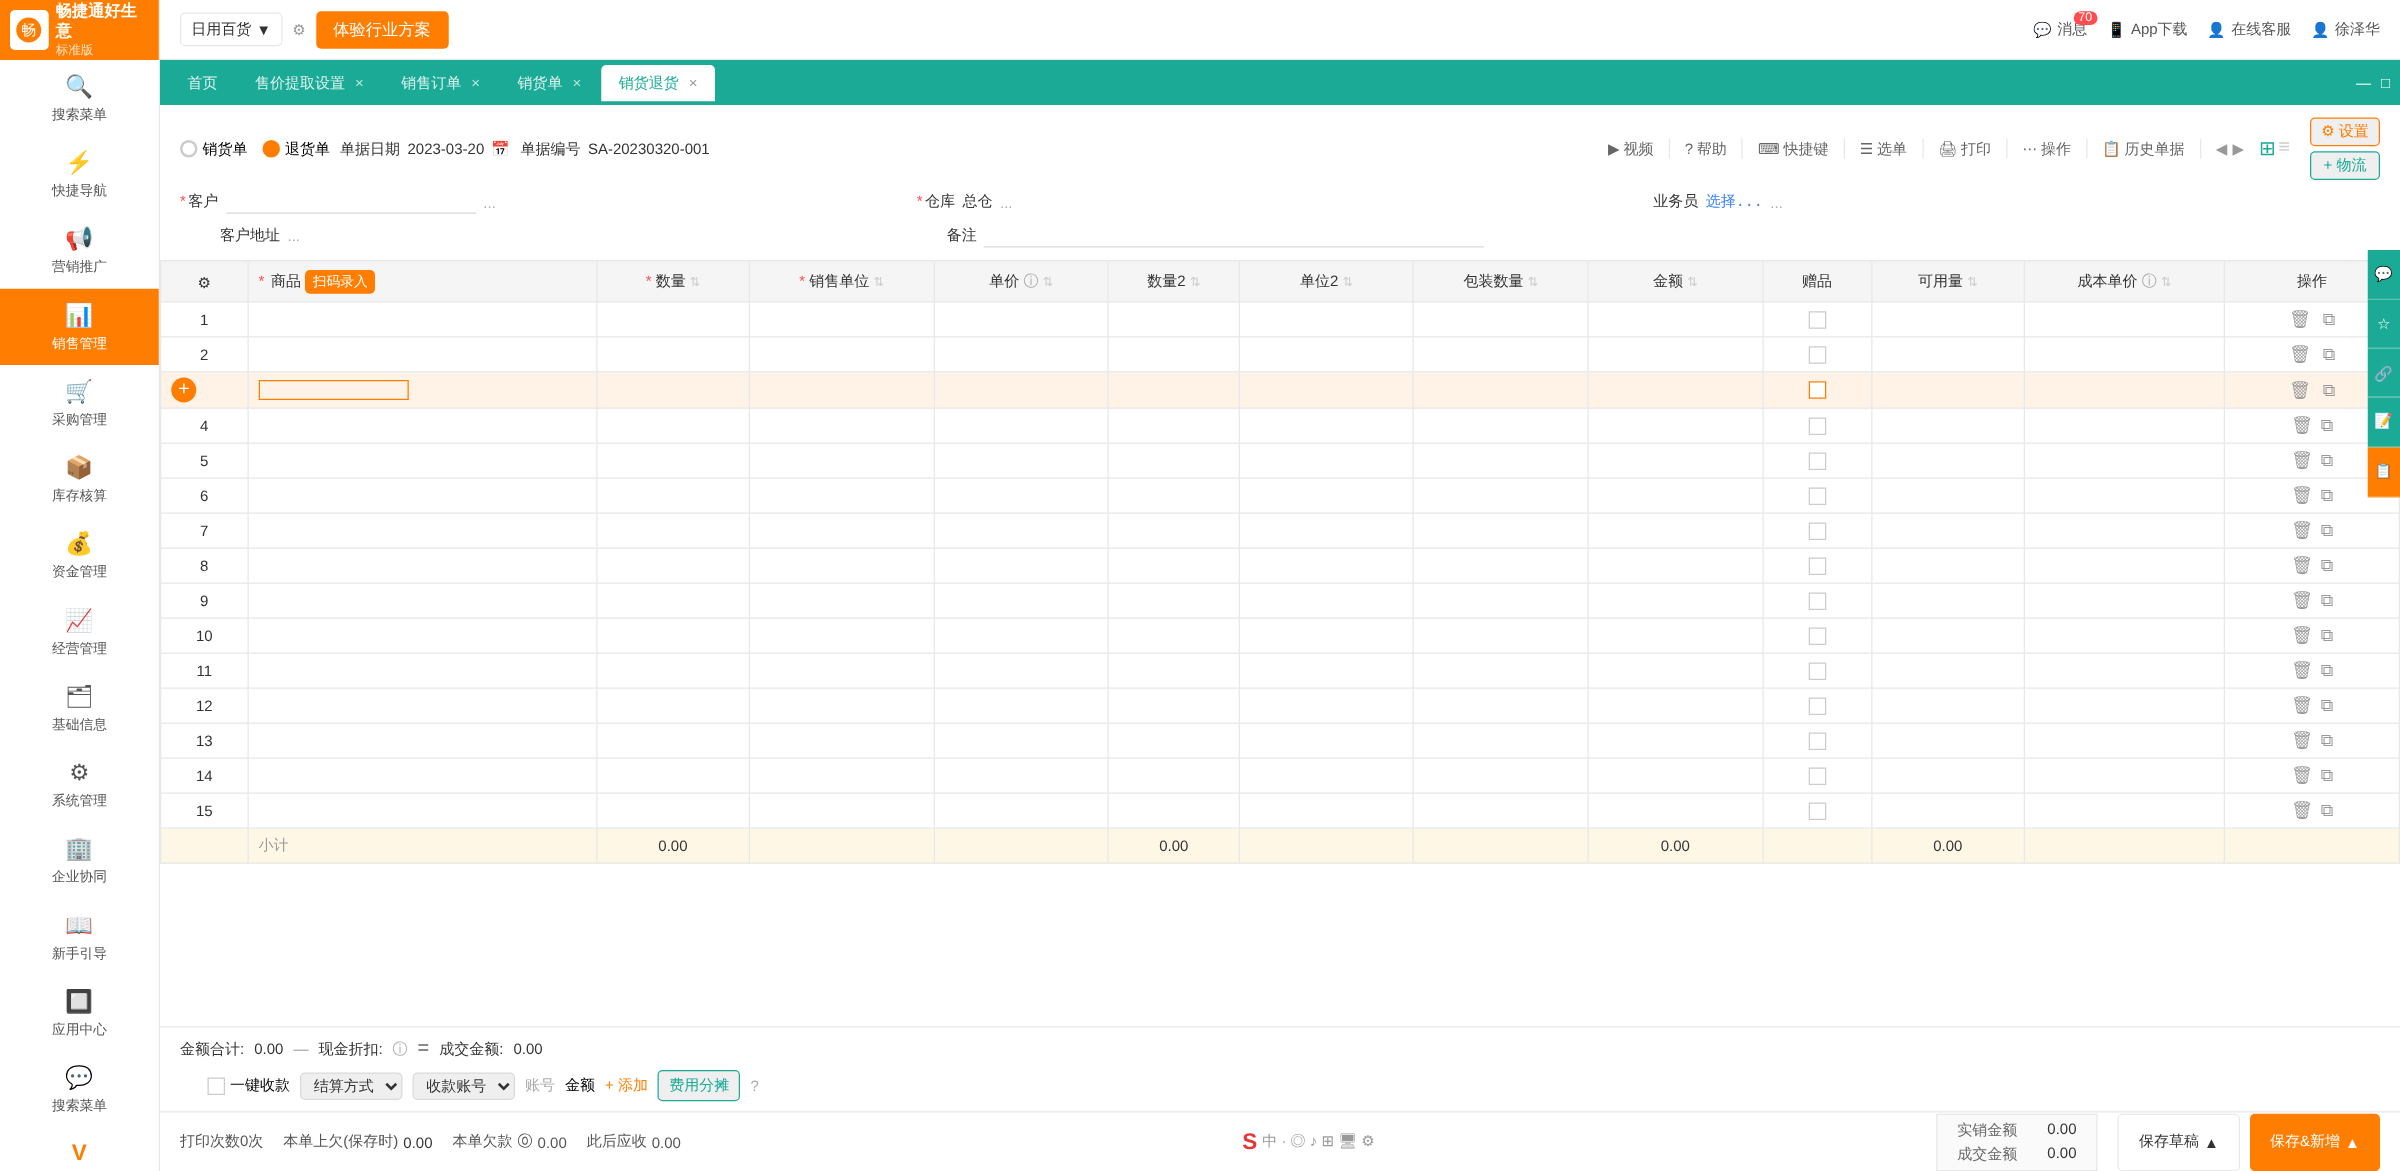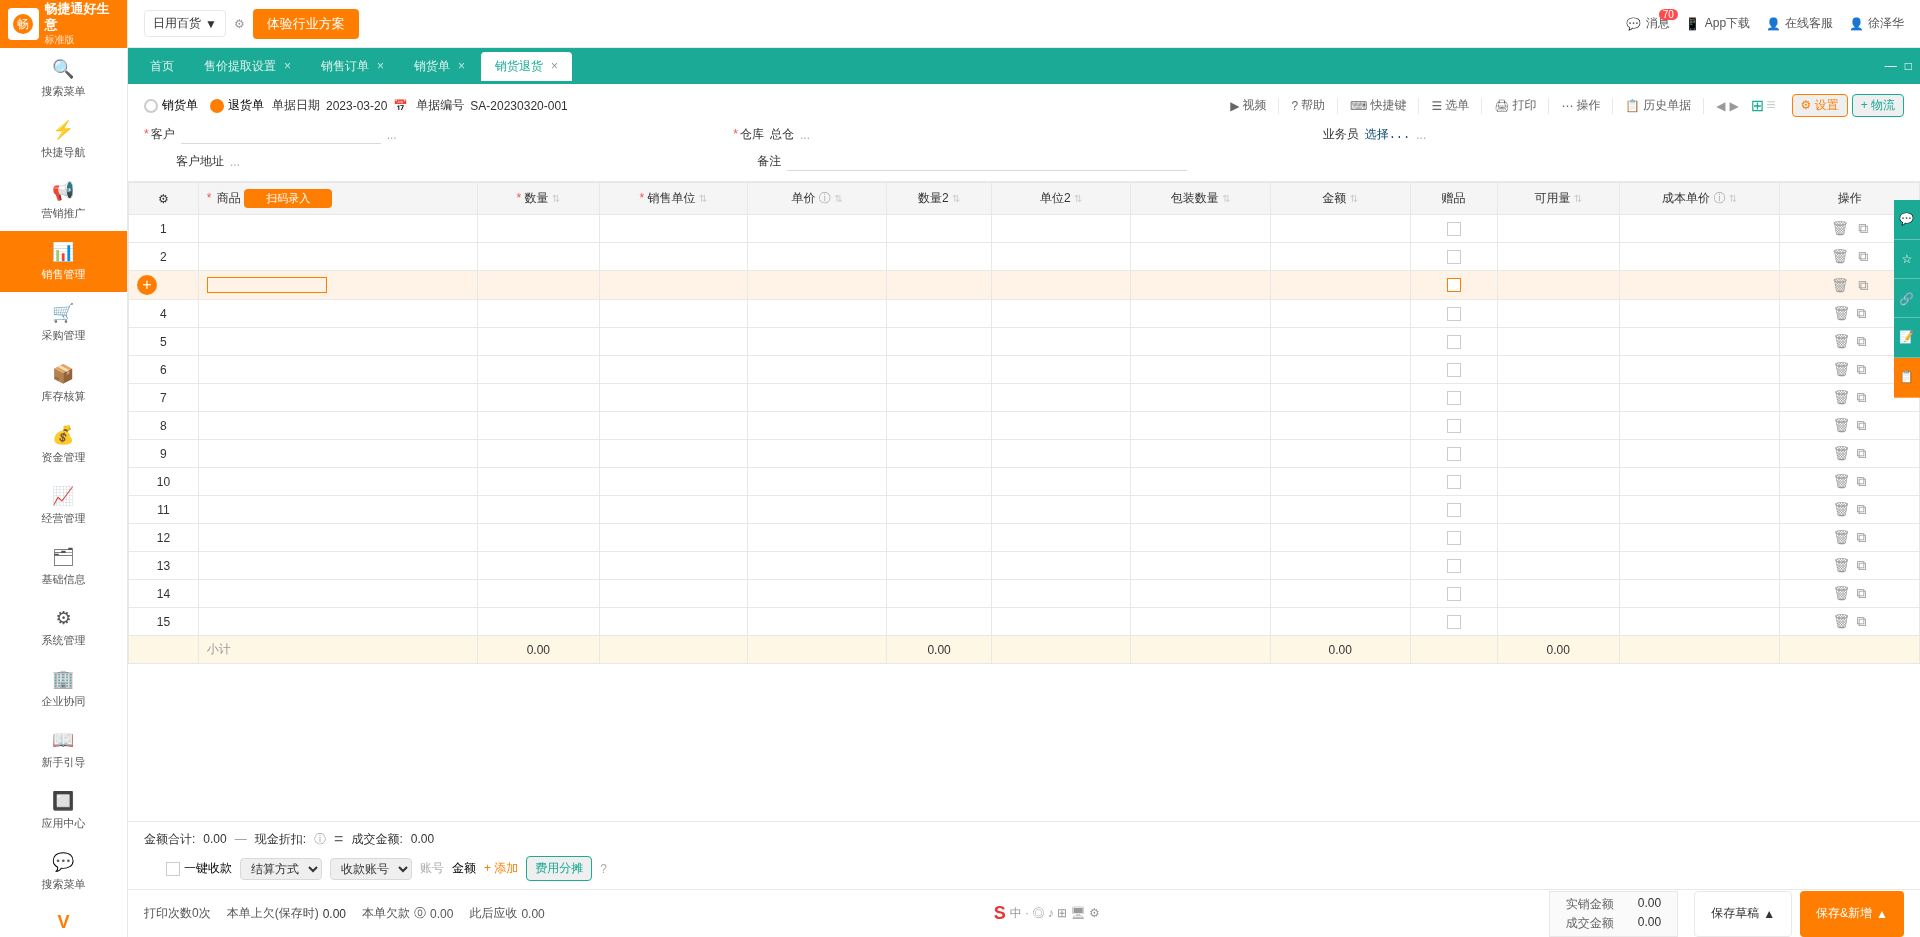--- a/index.html
+++ b/index.html
@@ -75,21 +75,21 @@
     .col-unit { width: 80px; }
     .col-price { width: 80px; }
     .col-qty2 { width: 60px; }
     .col-unit2 { width: 80px; }
     .col-pack { width: 80px; }
     .col-amount { width: 80px; }
     .col-gift { width: 50px; }
     .col-avail { width: 70px; }
     .col-cost { width: 90px; }
     .col-ops { width: 80px; }
-    .scan-btn { background: #ff7d00; color: #fff; border: none; border-radius: 4px; padding: 2px 22px; font-size: 11px; cursor: pointer; }
+    .scan-btn { background: #ff7d00; color: #fff; border: none; border-radius: 4px; padding: 2px 6px; font-size: 11px; cursor: pointer; }
     .sort-icon { color: #ccc; font-size: 10px; cursor: pointer; }
     .add-row-btn { width: 20px; height: 20px; background: #ff7d00; color: #fff; border-radius: 50%; border: none; cursor: pointer; font-size: 16px; display: flex; align-items: center; justify-content: center; }
     .op-btn { background: none; border: none; color: #999; cursor: pointer; font-size: 14px; padding: 0 3px; }
     .gear-col { width: 30px; }
     .total-row td { background: #fff7e6 !important; font-weight: normal; color: #333; }
 
     
     .footer { background: #fff; border-top: 1px solid #e8e8e8; padding: 8px 16px; }
     .footer-row1 { display: flex; align-items: center; gap: 8px; margin-bottom: 8px; }
     .footer-label { color: #333; }
@@ -324,40 +324,40 @@
           <div class="divider-v"></div>
           <div style="display:flex;gap:4px;">
             <span style="cursor:pointer;color:#999;">◀</span>
             <span style="cursor:pointer;color:#999;">▶</span>
           </div>
           <div style="display:flex;gap:2px;margin-left:4px;">
             <span style="cursor:pointer;color:#1aaa96;font-size:16px;">⊞</span>
             <span style="cursor:pointer;color:#ccc;font-size:16px;">≡</span>
           </div>
         </div>
-        <div style="display:flex;gap:4px;margin-left:8px;">
+        <div style="display:flex;gap:4px;margin-left:8px;flex-direction:column;">
           <button class="btn-setting">⚙ 设置</button>
           <button class="btn-logistics">+ 物流</button>
         </div>
       </div>
 
       <div class="form-row">
         <div class="form-field" style="flex:1;">
           <span class="form-label required">客户</span>
           <input class="form-input" type="text" style="width: 200px;">
           <span class="form-input-dots">...</span>
         </div>
         <div class="form-field" style="flex:1;">
           <span class="form-label required">仓库</span>
           <span style="color:#333;">总仓</span>
           <span class="form-input-dots">...</span>
         </div>
         <div class="form-field" style="flex:1;">
           <span class="form-label">业务员</span>
-          <span style="color:#0c4a6e;font-family:Liberation Mono, monospace;">选择...</span>
+          <span style="color:#3b82f6;font-family:Liberation Mono, monospace;">选择...</span>
           <span class="form-input-dots">...</span>
         </div>
       </div>
 
       <div class="form-row" style="margin-bottom:0;">
         <div class="form-field" style="flex:1;margin-left:32px;">
           <span class="form-label">客户地址</span>
           <span class="form-input-dots">...</span>
         </div>
         <div class="form-field" style="flex:2;">

